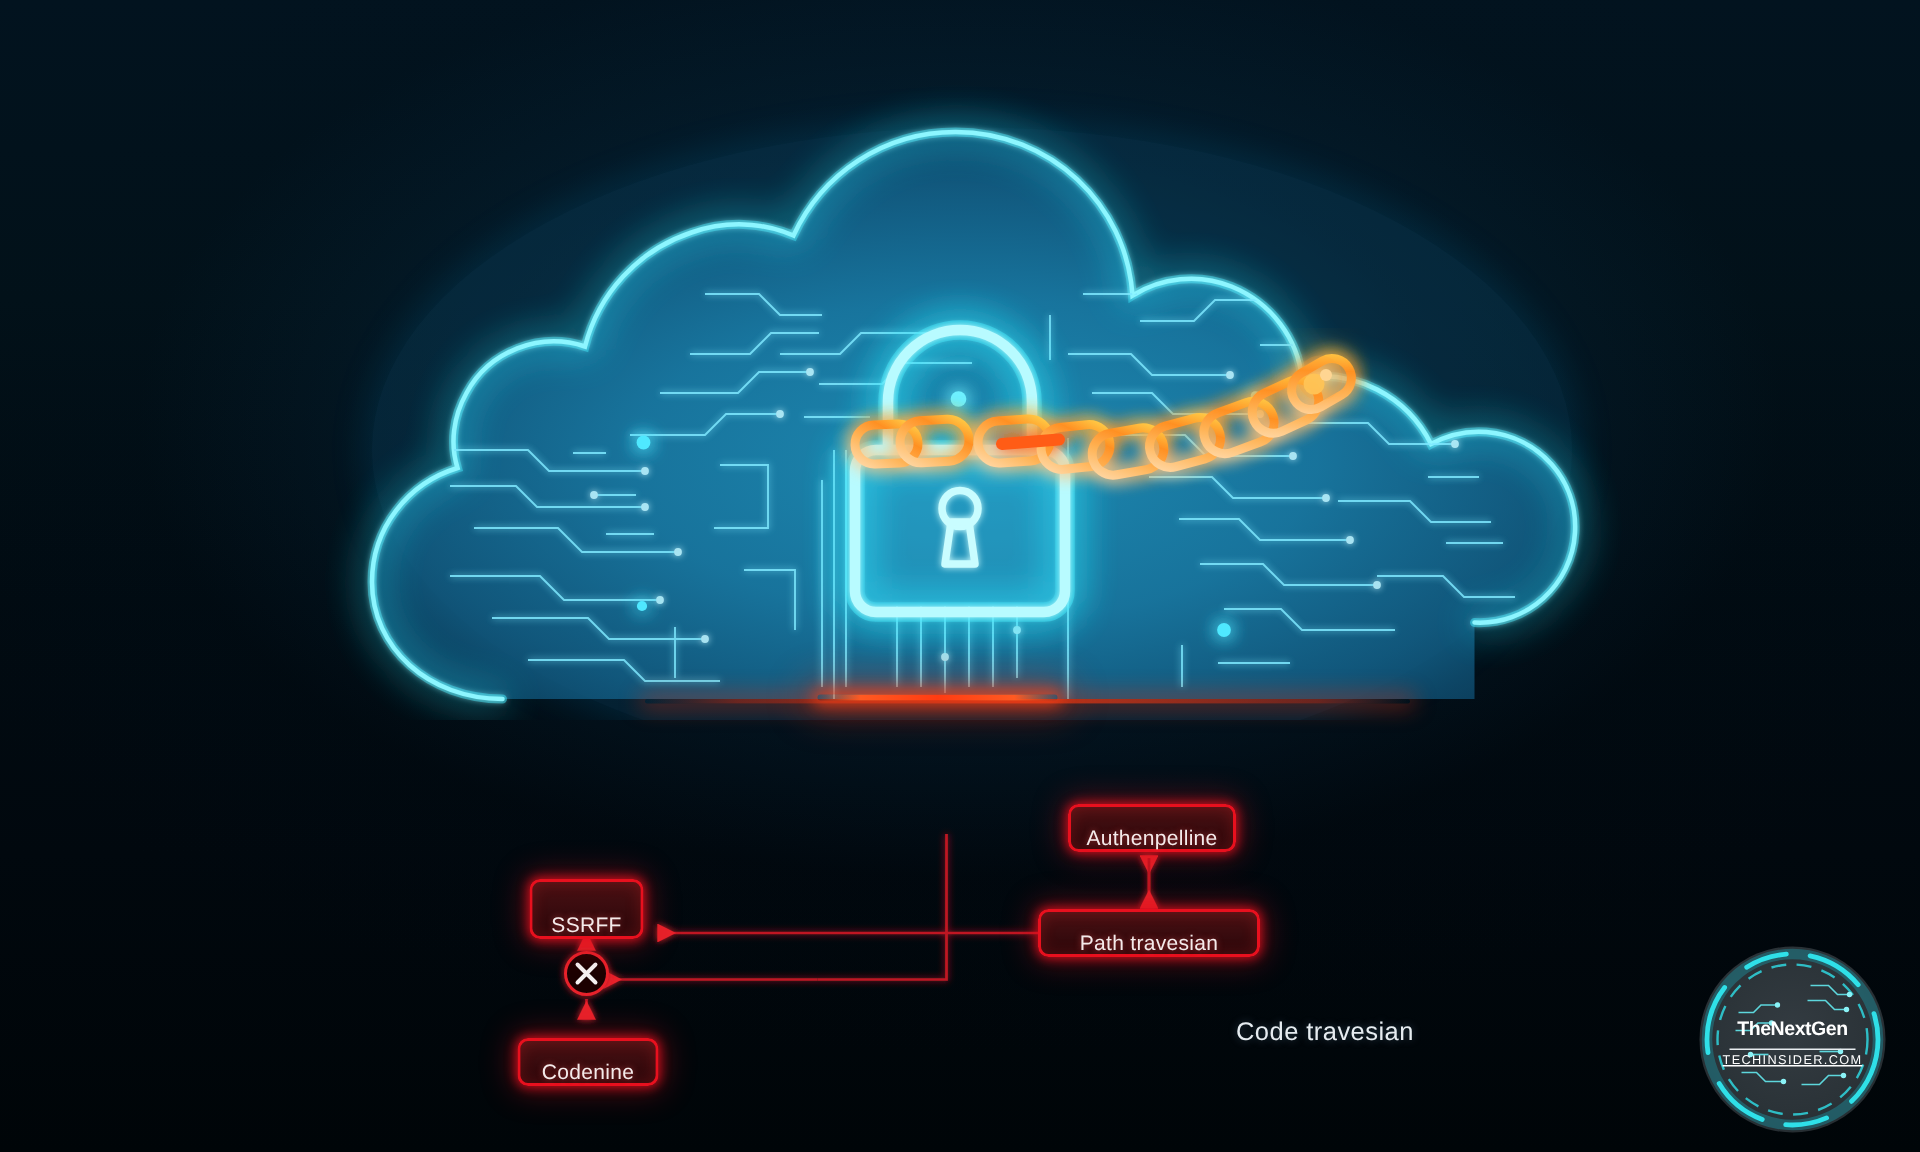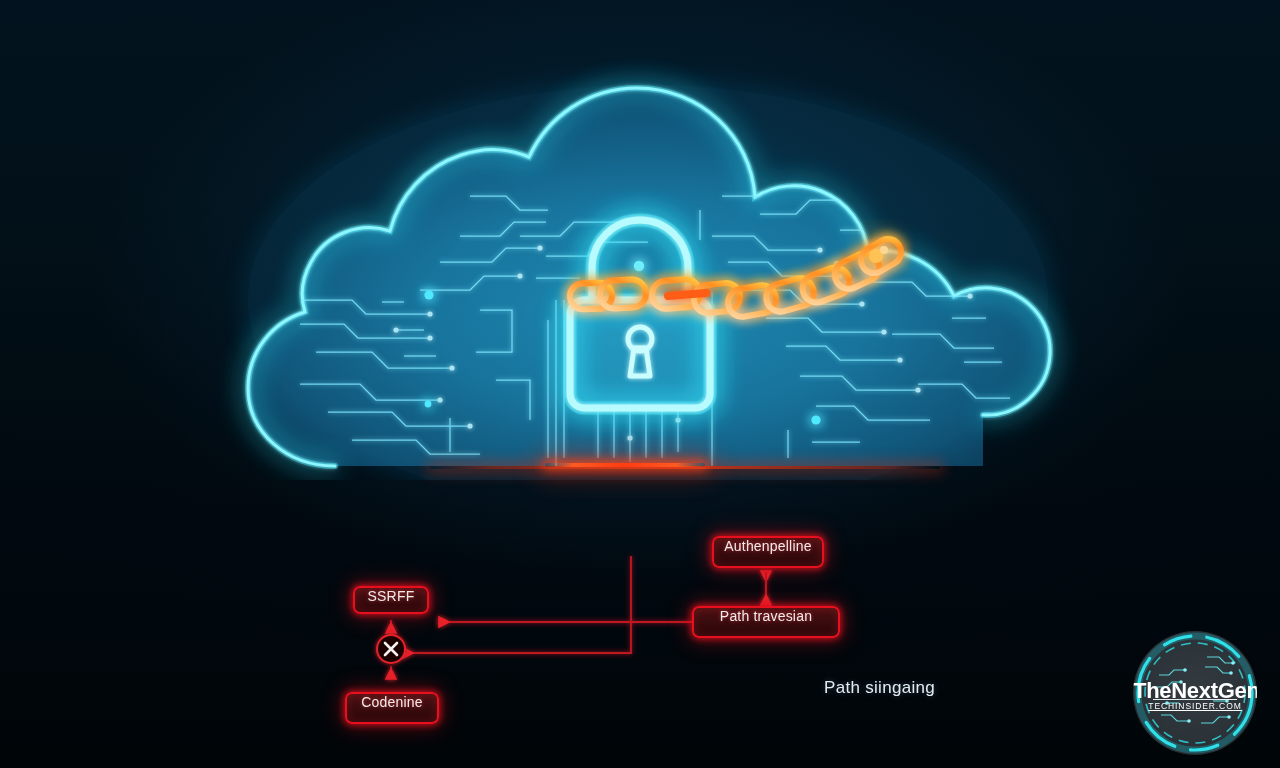--- a/index.html
+++ b/index.html
@@ -51,38 +51,38 @@
   #diagram {
     position: absolute;
     left: 0; top: 480px;
     width: 1280px; height: 288px;
   }
 
   .node {
     position: absolute;
     box-sizing: border-box;
     display: flex;
-    align-items: flex-start;
+    align-items: flex-end;
     justify-content: center;
     border: 2px solid #e8101e;
     border-radius: 7px;
     background: linear-gradient(180deg, #4a1013 0%, #380b0e 55%, #2a070a 100%);
     color: #f4eaea;
     font-size: 14px;
     letter-spacing: 0.2px;
     white-space: nowrap;
     text-shadow: 0 0 4px rgba(255,90,90,0.55);
     box-shadow: 0 0 7px 1px rgba(232,16,30,0.85),
                 0 0 20px 4px rgba(200,14,24,0.40),
                 inset 0 0 10px rgba(255,40,40,0.22);
   }
 
   #node-auth      { left: 712px; top:  56px; width: 112px; height: 32px; }
   #node-path      { left: 692px; top: 126px; width: 148px; height: 32px; }
-  #node-ssrf      { left: 353px; top: 106px; width:  76px; height: 28px; }
+  #node-ssrf      { left: 353px; top: 106px; width:  76px; height: 40px; }
   #node-codenine  { left: 345px; top: 212px; width:  94px; height: 32px; }
 
   .plain-label {
     position: absolute;
     left: 824px;
     top: 198px;
     color: #e6ecf0;
     font-size: 17px;
     letter-spacing: 0.3px;
     text-shadow: 0 0 6px rgba(140,190,220,0.35);
@@ -108,21 +108,21 @@
   }
   .wm-text {
     position: absolute;
     left: 0;
     width: 100%;
     text-align: center;
     color: #ffffff;
   }
   .wm-title {
     top: 47px;
-    font-size: 22px;
+    font-size: 13px;
     font-weight: bold;
     letter-spacing: -0.3px;
   }
   .wm-rule {
     position: absolute;
     left: 20px;
     top: 68px;
     width: 84px;
     height: 1px;
     background: #e7ecef;
@@ -437,21 +437,21 @@
     </div>
 
     <div class="node" id="node-ssrf">
       <span>SSRFF</span>
     </div>
 
     <div class="node" id="node-codenine">
       <span>Codenine</span>
     </div>
 
-    <div class="plain-label">Path siingaing</div>
+    <div class="plain-label">Code travesian</div>
   </div>
 
   <div id="watermark">
     <div class="wm-inner">
       <svg width="124" height="124" viewBox="0 0 124 124">
         <circle cx="62" cy="62" r="57" fill="none" stroke="#1f7f8c" stroke-width="7" opacity="0.55"></circle>
         <circle cx="62" cy="62" r="57" fill="none" stroke="#2fe0e8" stroke-width="3.2" stroke-dasharray="46 20 28 16 38 22" stroke-linecap="round"></circle>
         <circle cx="62" cy="62" r="50" fill="none" stroke="#2fe0e8" stroke-width="1.6" stroke-dasharray="10 7" opacity="0.8"></circle>
         <g stroke="#63e9ef" stroke-width="1.1" fill="none" opacity="0.9">
           <path d="M26,44 L36,44 L41,39 L52,39"></path>

